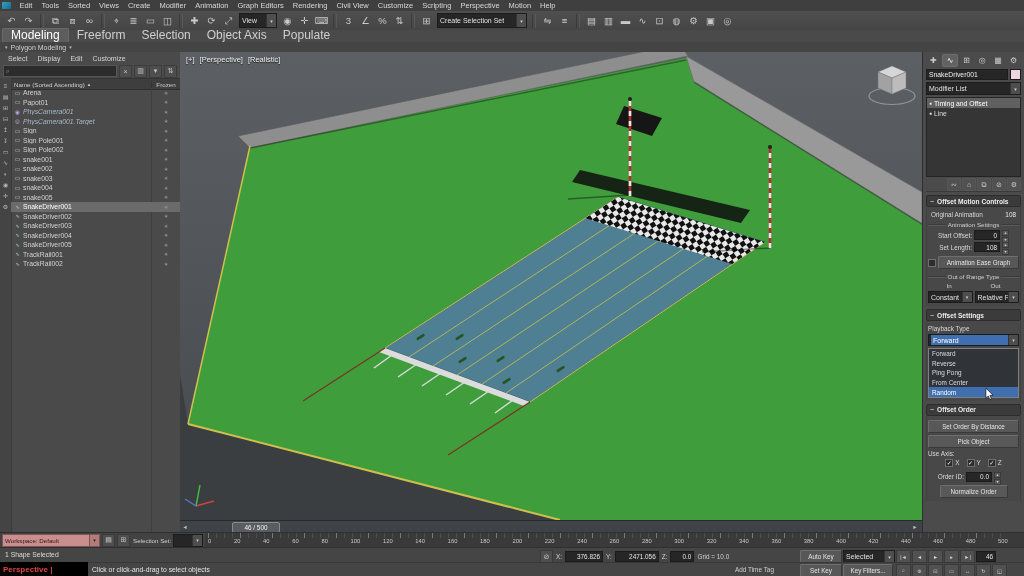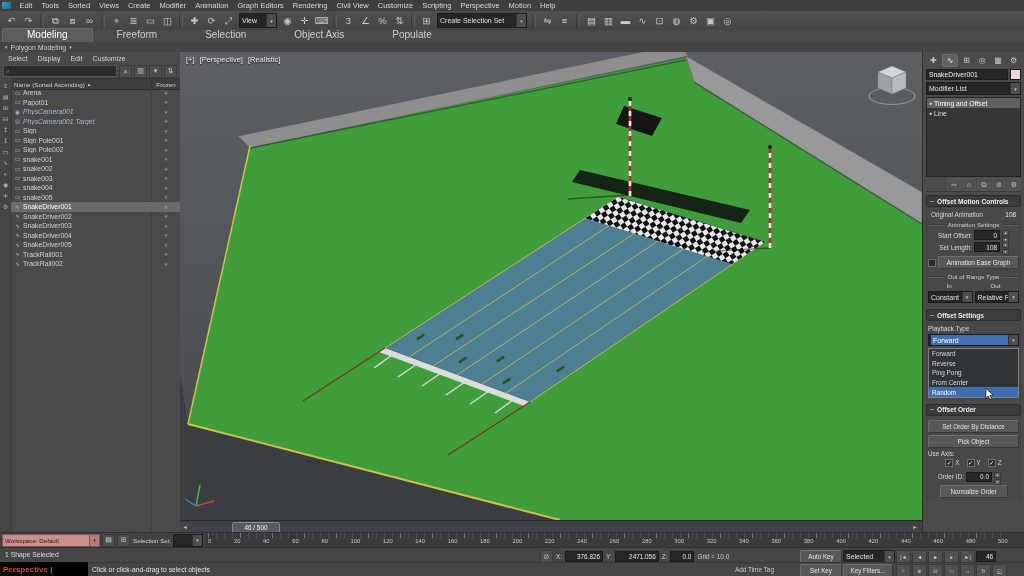--- a/index.html
+++ b/index.html
@@ -15,21 +15,21 @@
   
   #toolbar{left:0;top:11px;width:1024px;height:19px;background:linear-gradient(#4f4f4f,#454545);display:flex;align-items:center;padding-left:3px;border-bottom:1px solid #333}
   .tb-icn{width:17px;height:16px;font-size:9.5px;color:#c9c9c9}
   .tb-sep{width:2px;height:14px;border-left:1px solid #3a3a3a;border-right:1px solid #585858;margin:0 3px}
   .combo{display:flex;align-items:center;background:#262626;border:1px solid #1c1c1c;height:13px;font-size:7px;color:#e0e0e0;padding-left:2px;overflow:hidden;white-space:nowrap}
   .combo .arw{margin-left:auto;min-width:9px;align-self:stretch;background:#4e4e4e;border-left:1px solid #333;display:flex;align-items:center;justify-content:center;font-size:5px;color:#ccc;flex:none}
   .tb-combo{margin:0 2px;flex:none}
 
   
   #ribbon{left:0;top:30px;width:1024px;height:12px;background:#4a4a4a;display:flex;align-items:flex-end;padding-left:2px;border-bottom:1px solid #3d3d3d}
-  .rb-tab{font-size:10px;color:#cfcfcf;padding:1px 24px;height:11px;line-height:10px;white-space:nowrap}
+  .rb-tab{font-size:12px;color:#cfcfcf;padding:1px 8px;height:11px;line-height:10px;white-space:nowrap}
   .rb-tab.active{background:#5d5d5d;color:#fff;border:1px solid #6a6a6a;border-bottom:none;border-radius:2px 2px 0 0}
   #ribbon-sub{left:0;top:42px;width:1024px;height:10px;background:#444;display:flex;align-items:center;gap:3px;padding-left:5px;border-bottom:1px solid #333;font-size:7px;color:#d0d0d0}
   .tiny-arrow{font-size:5px;color:#bbb}
 
   
   #explorer{left:0;top:52px;width:180px;height:480px;background:#4a4a4a;border-right:1px solid #2e2e2e}
   #xp-menus{display:flex;height:12px;align-items:center;padding-left:3px}
   .xp-menu{font-size:7px;color:#d4d4d4;padding:0 5px}
   #xp-search-row{display:flex;align-items:center;height:14px;padding:0 3px;gap:2px}
   #xp-search{flex:1;height:10px;background:#2c2c2c;border:1px solid #555;display:flex;align-items:center;padding-left:2px;font-size:6.5px;color:#999;gap:2px}

